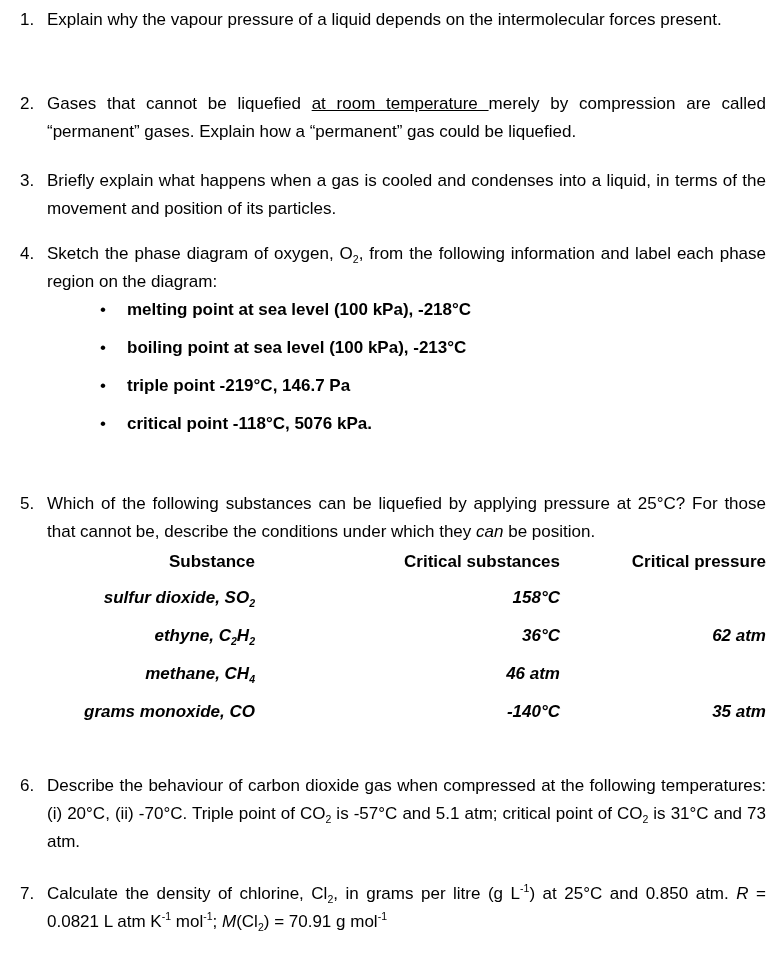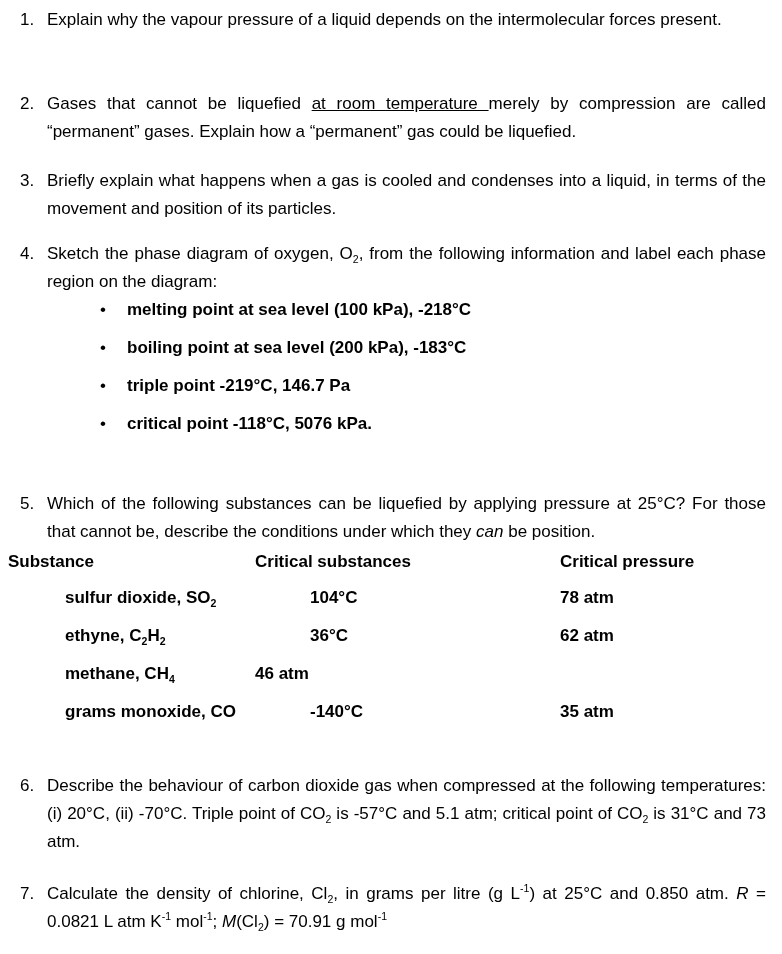--- a/index.html
+++ b/index.html
@@ -41,23 +41,24 @@
     margin-bottom: 10px;
     font-weight: 700;
   }
   .bullet-dot { flex: 0 0 27px; width: 27px; font-weight: 400; }
 
   
   .subst-table { margin-left: -12px; margin-top: 2px; font-weight: 700; }
   .t-row {
     display: grid;
     grid-template-columns: 247px 305px 1fr;
+    text-align: right;
   }
   .t-head { margin-bottom: 8px; }
-  .t-data { margin-bottom: 10px; }
+  .t-data { margin-bottom: 10px; font-style: italic; }
   .t-data .col-substance { padding-left: 57px; }
   .t-data .col-temp { padding-left: 55px; }
 </style>
 </head>
 <body>
 
 <div class="page">
 
   <div class="question q1">
     <span class="qnum">1.</span>
@@ -78,21 +79,21 @@
     <span class="qnum">4.</span>
     <div class="qcol">
       <p class="justify"><span>Sketch the phase diagram of oxygen, O</span><sub>2</sub><span>, from the following information and label each phase region on the diagram:</span></p>
       <ul class="bullets">
         <li class="bullet-item">
           <span class="bullet-dot">•</span>
           <span><span>melting point at sea level (100 kPa), -218°C</span></span>
         </li>
         <li class="bullet-item">
           <span class="bullet-dot">•</span>
-          <span><span>boiling point at sea level (200 kPa), -183°C</span></span>
+          <span><span>boiling point at sea level (100 kPa), -213°C</span></span>
         </li>
         <li class="bullet-item">
           <span class="bullet-dot">•</span>
           <span><span>triple point -219°C, 146.7 Pa</span></span>
         </li>
         <li class="bullet-item">
           <span class="bullet-dot">•</span>
           <span><span>critical point -118°C, 5076 kPa.</span></span>
         </li>
       </ul>
@@ -105,22 +106,21 @@
   </div>
 
   <div class="subst-table">
     <div class="t-row t-head">
       <span class="col-substance">Substance</span>
       <span class="col-temp">Critical substances</span>
       <span class="col-press">Critical pressure</span>
     </div>
     <div class="t-row t-data">
       <span class="col-substance"><span>sulfur dioxide, SO</span><sub>2</sub></span>
-      <span class="col-temp"><span>104°C</span></span>
-      <span class="col-press"><span>78 atm</span></span>
+      <span class="col-temp"><span>158°C</span></span>
     </div>
     <div class="t-row t-data">
       <span class="col-substance"><span>ethyne, C</span><sub>2</sub><span>H</span><sub>2</sub></span>
       <span class="col-temp"><span>36°C</span></span>
       <span class="col-press"><span>62 atm</span></span>
     </div>
     <div class="t-row t-data">
       <span class="col-substance"><span>methane, CH</span><sub>4</sub></span>
       <span class="col-press"><span>46 atm</span></span>
     </div>

